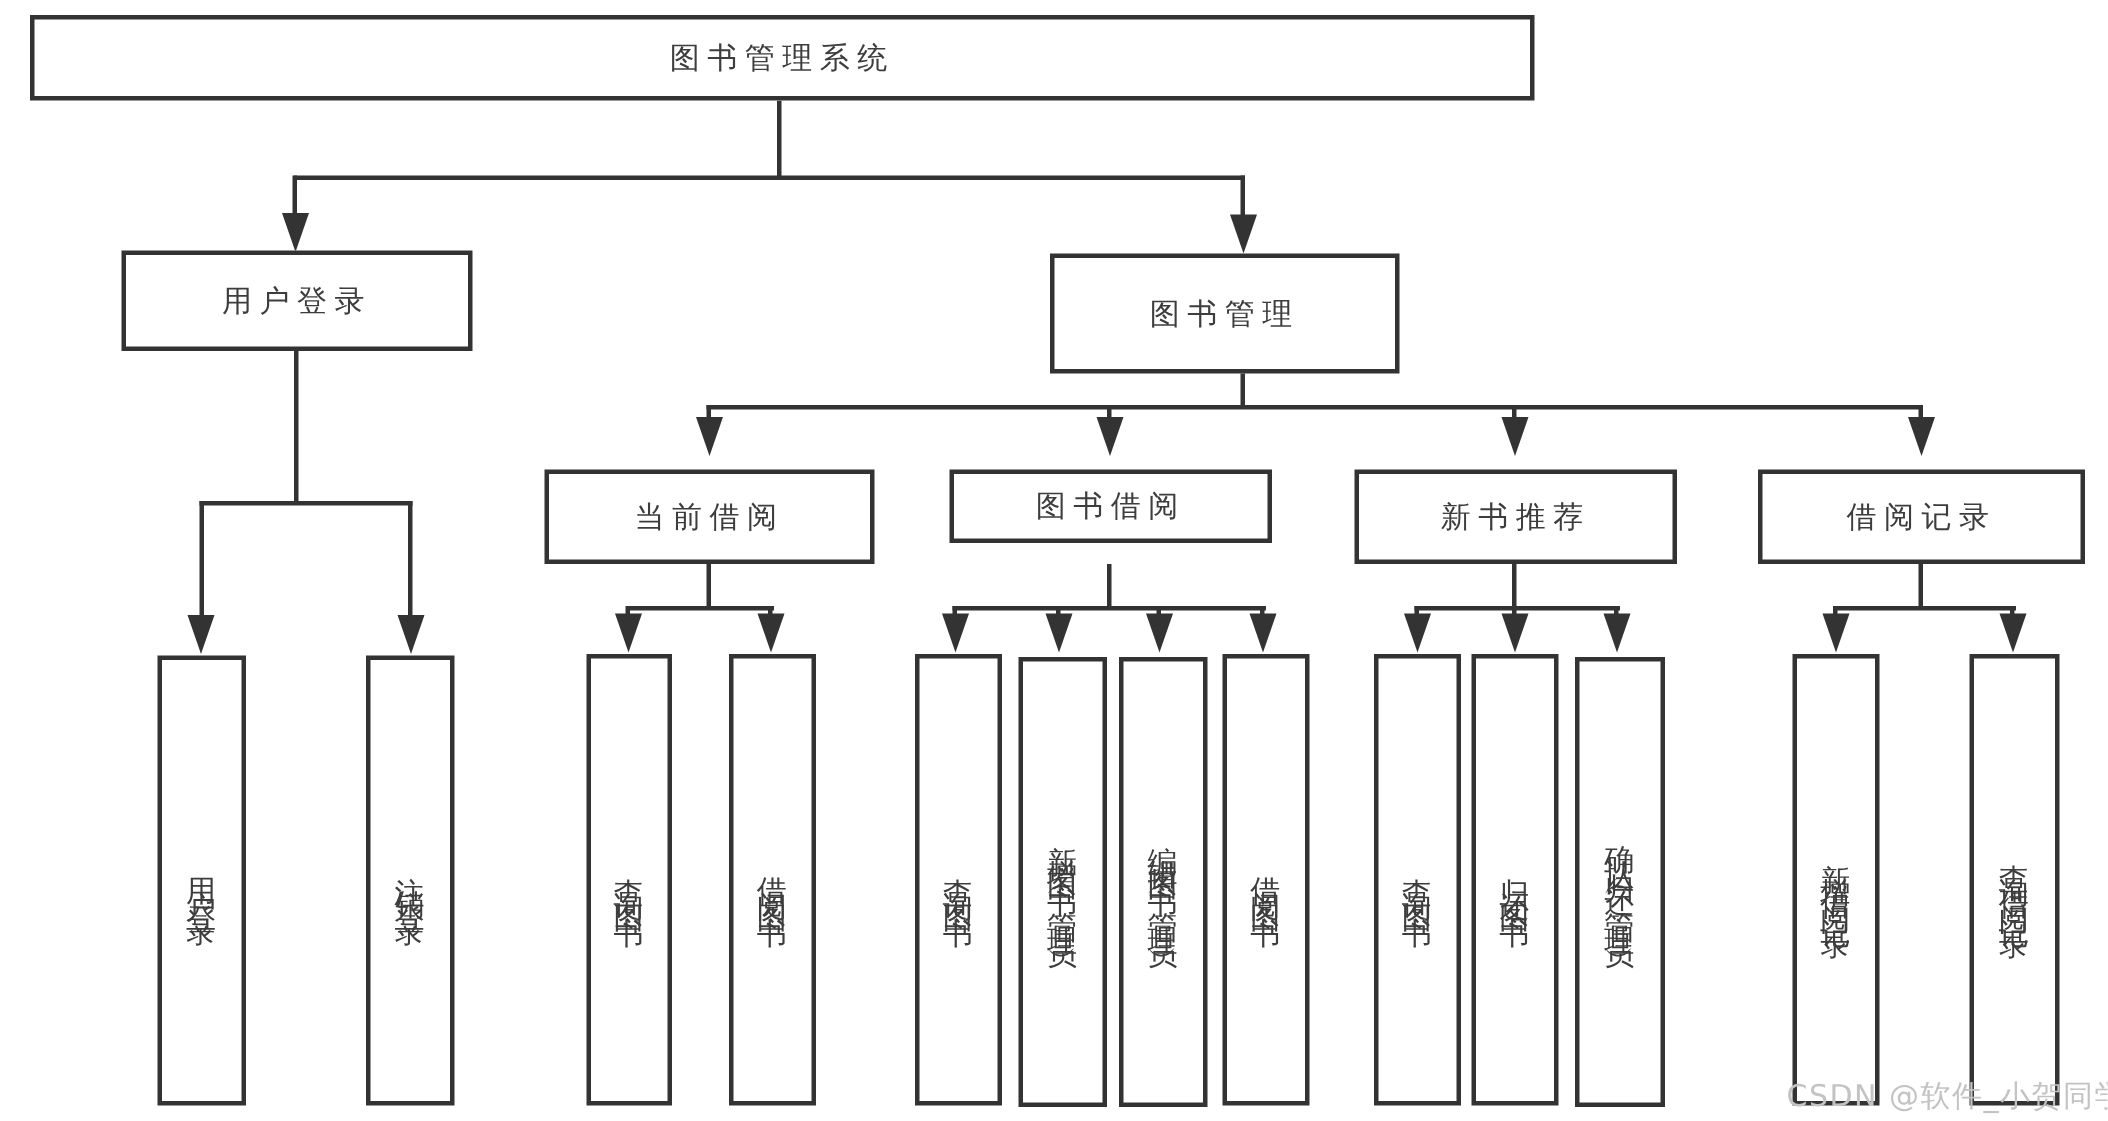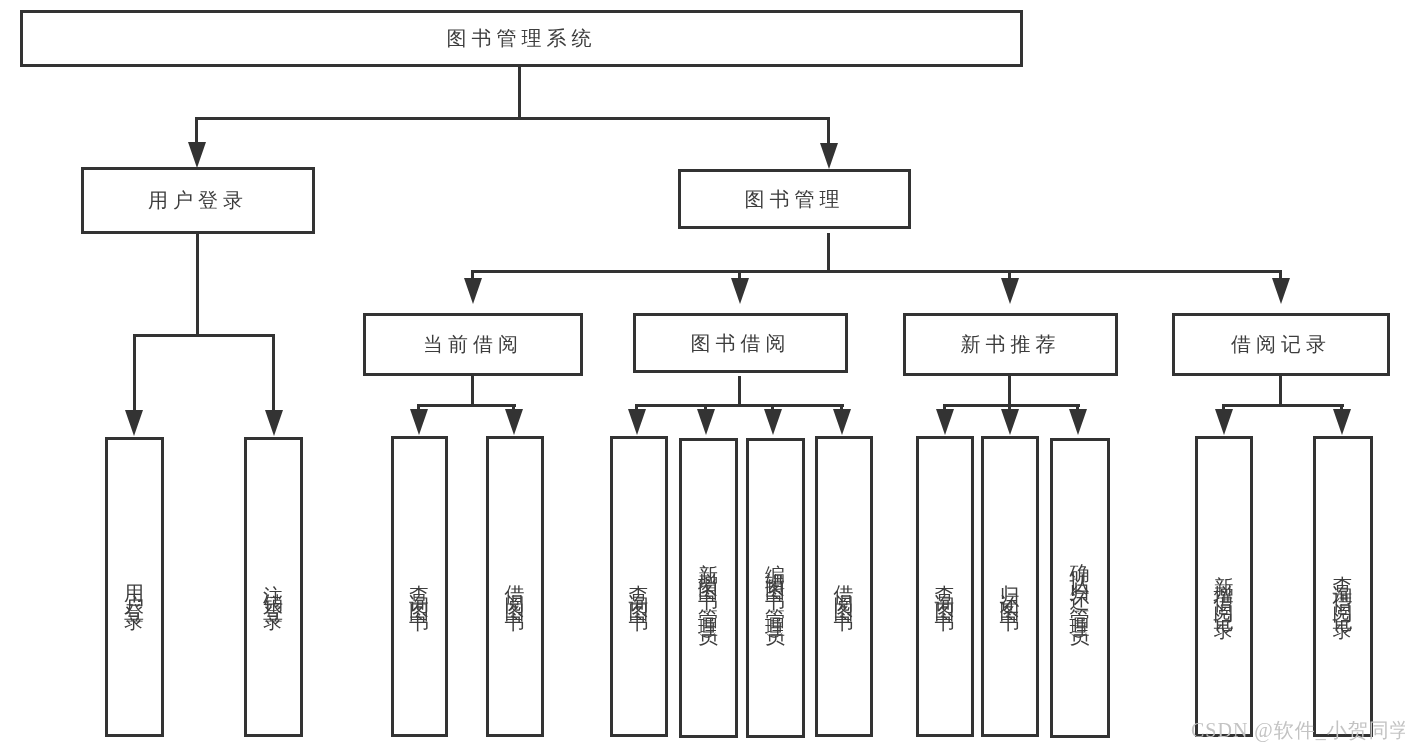--- a/index.html
+++ b/index.html
@@ -7,21 +7,20 @@
   body {
     background: var(--background, #ffffff);
     font-family: "DejaVu Sans", "Liberation Sans", sans-serif;
   }
   .canvas {
     position: relative;
     width: 1405px;
     height: 747px;
     background: var(--background, #ffffff);
     overflow: hidden;
-    font-family: Liberation Serif, serif;
   }
   .node {
     position: absolute;
     border: 3px solid var(--line, #333333);
     background: var(--box-background, #ffffff);
     display: flex;
     align-items: center;
     justify-content: center;
     color: var(--text, #3d3d3d);
     font-size: 20px;
@@ -129,28 +128,28 @@
   <div class="arrow" style="left:1215px; top:409px;"></div>
   <div class="arrow" style="left:1333px; top:409px;"></div>
 
   <div class="node" style="left:20px; top:10px; width:1003px; height:57px;">
     <span>图书管理系统</span>
   </div>
 
   <div class="node" style="left:81px; top:167px; width:234px; height:67px;">
     <span>用户登录</span>
   </div>
-  <div class="node" style="left:678px; top:169px; width:233px; height:60px;">
+  <div class="node" style="left:700px; top:169px; width:233px; height:80px;">
     <span>图书管理</span>
   </div>
 
   <div class="node" style="left:363px; top:313px; width:220px; height:63px;">
     <span>当前借阅</span>
   </div>
-  <div class="node" style="left:633px; top:313px; width:215px; height:60px;">
+  <div class="node" style="left:633px; top:313px; width:215px; height:49px;">
     <span>图书借阅</span>
   </div>
   <div class="node" style="left:903px; top:313px; width:215px; height:63px;">
     <span>新书推荐</span>
   </div>
   <div class="node" style="left:1172px; top:313px; width:218px; height:63px;text-align:right;">
     <span>借阅记录</span>
   </div>
 
   <div class="node leaf" style="left:105px; top:437px; width:59px; height:300px;">

